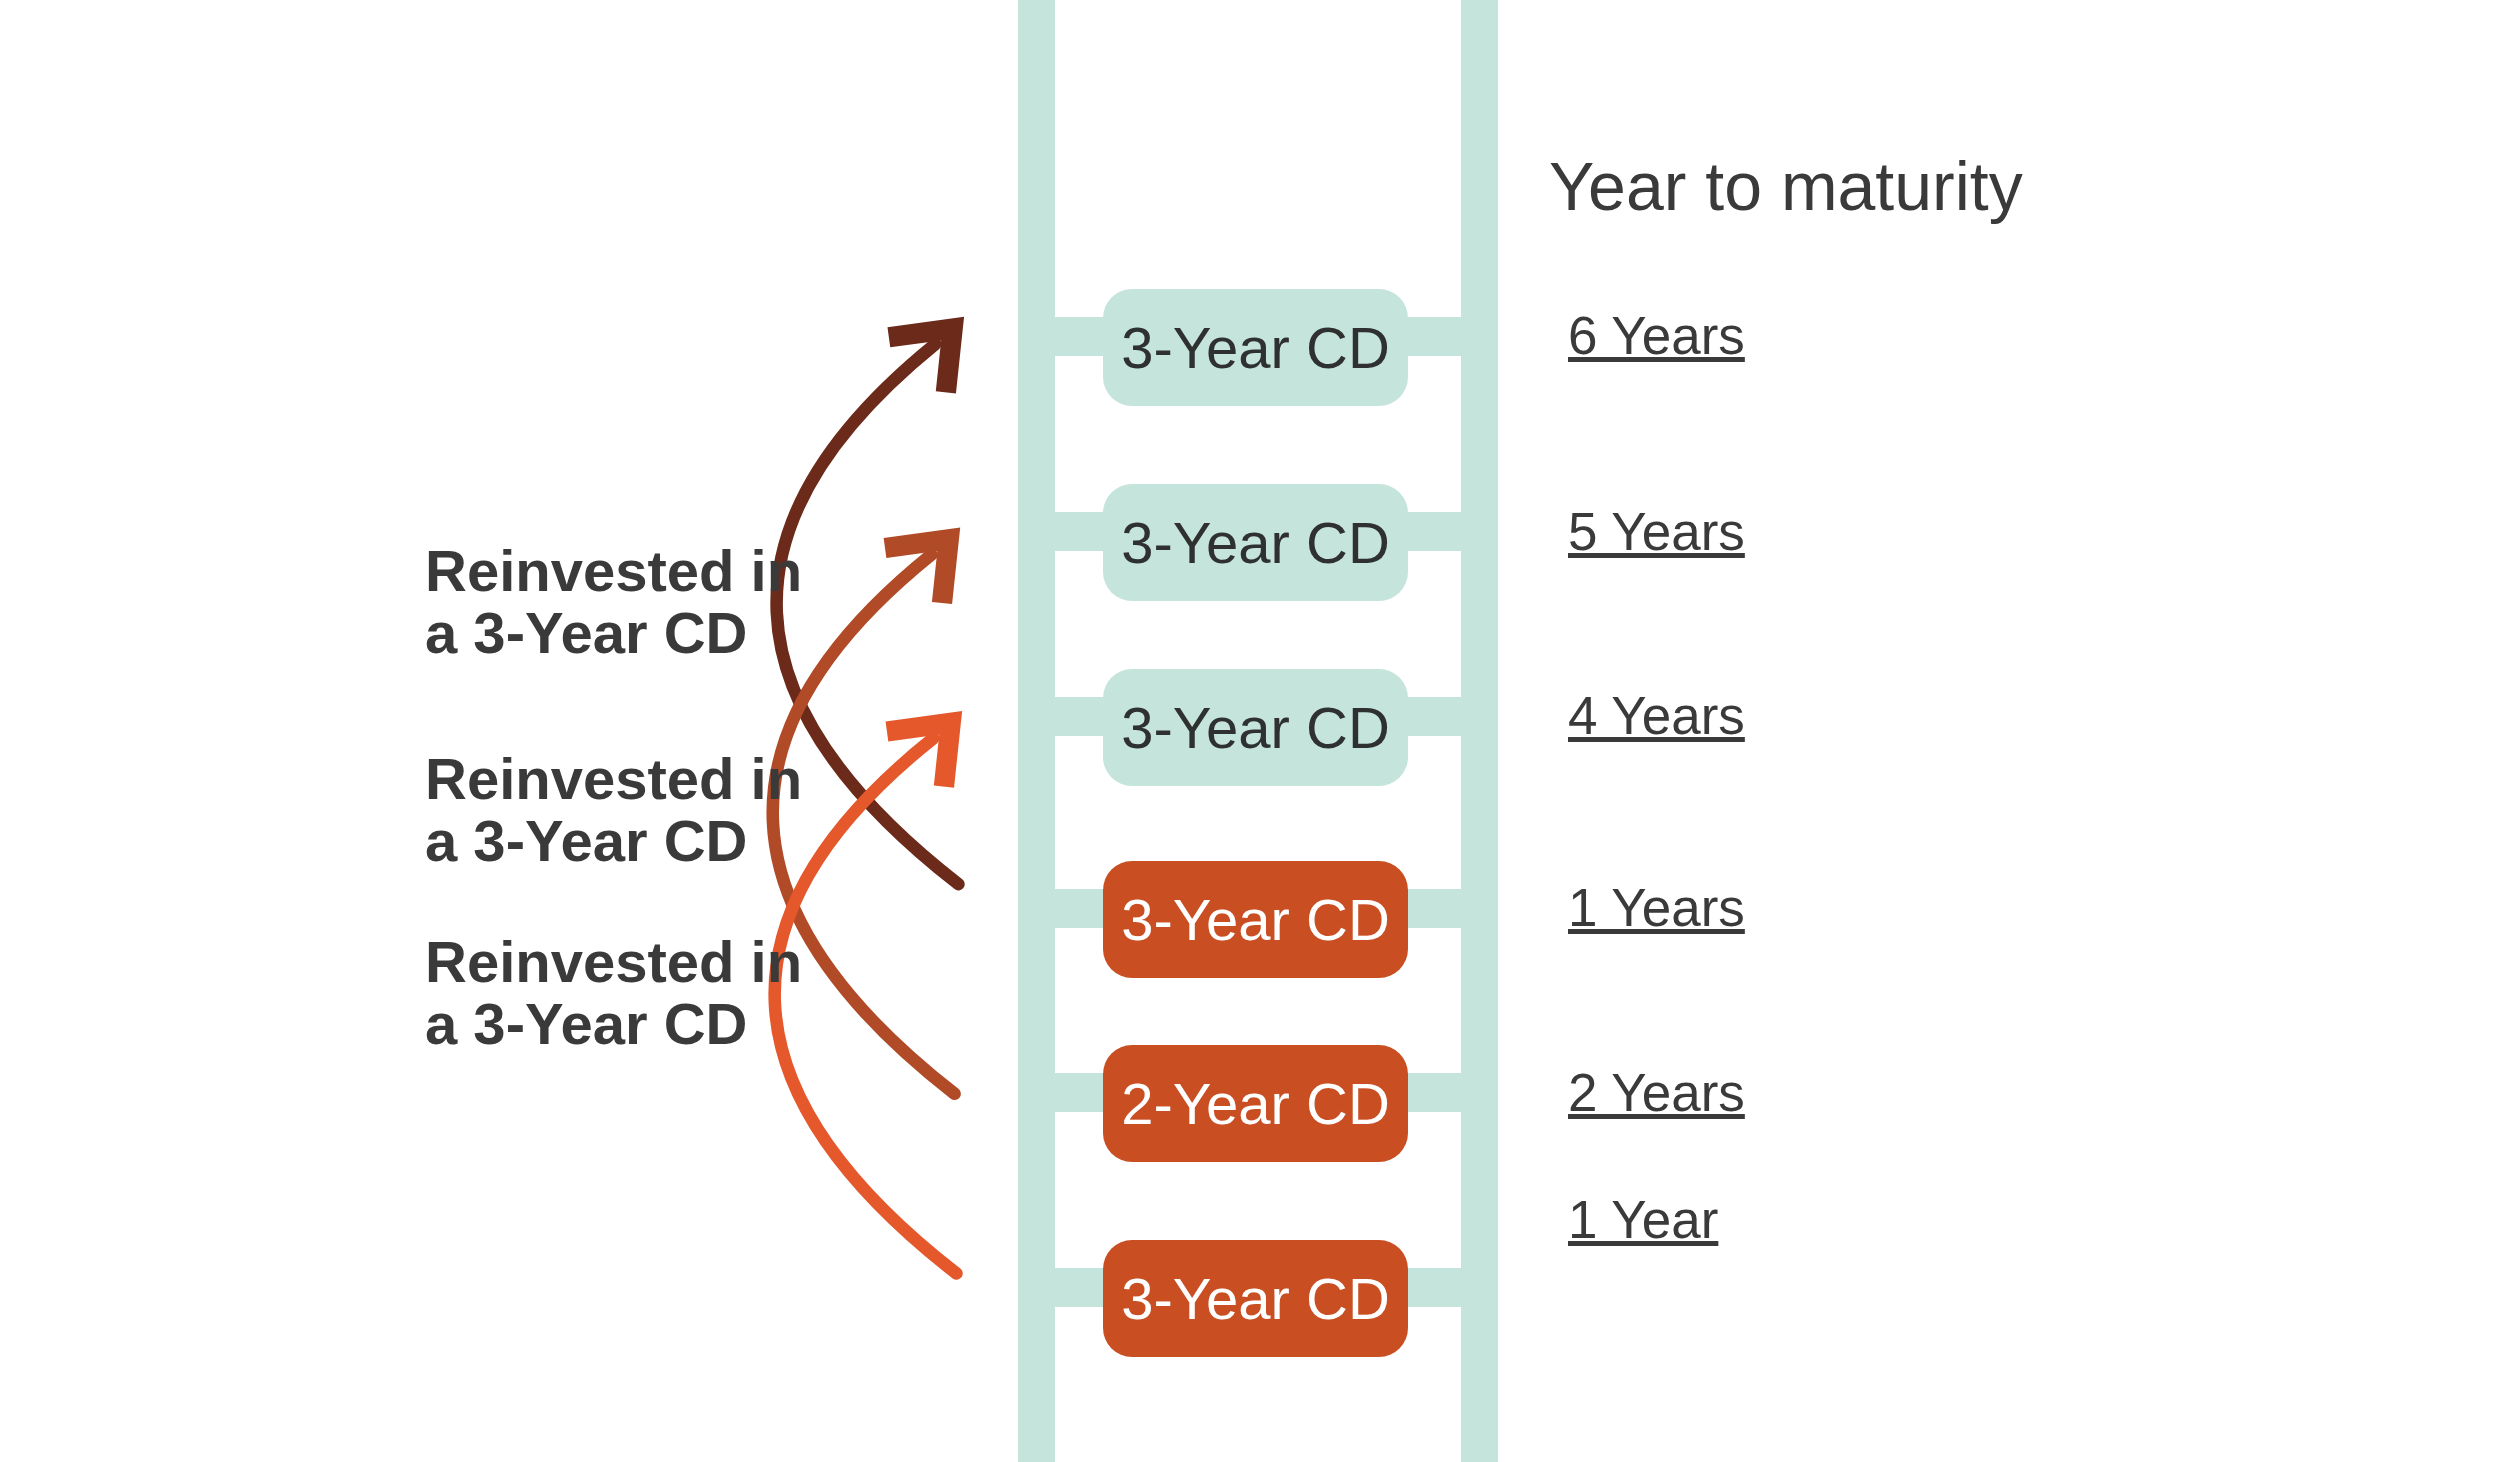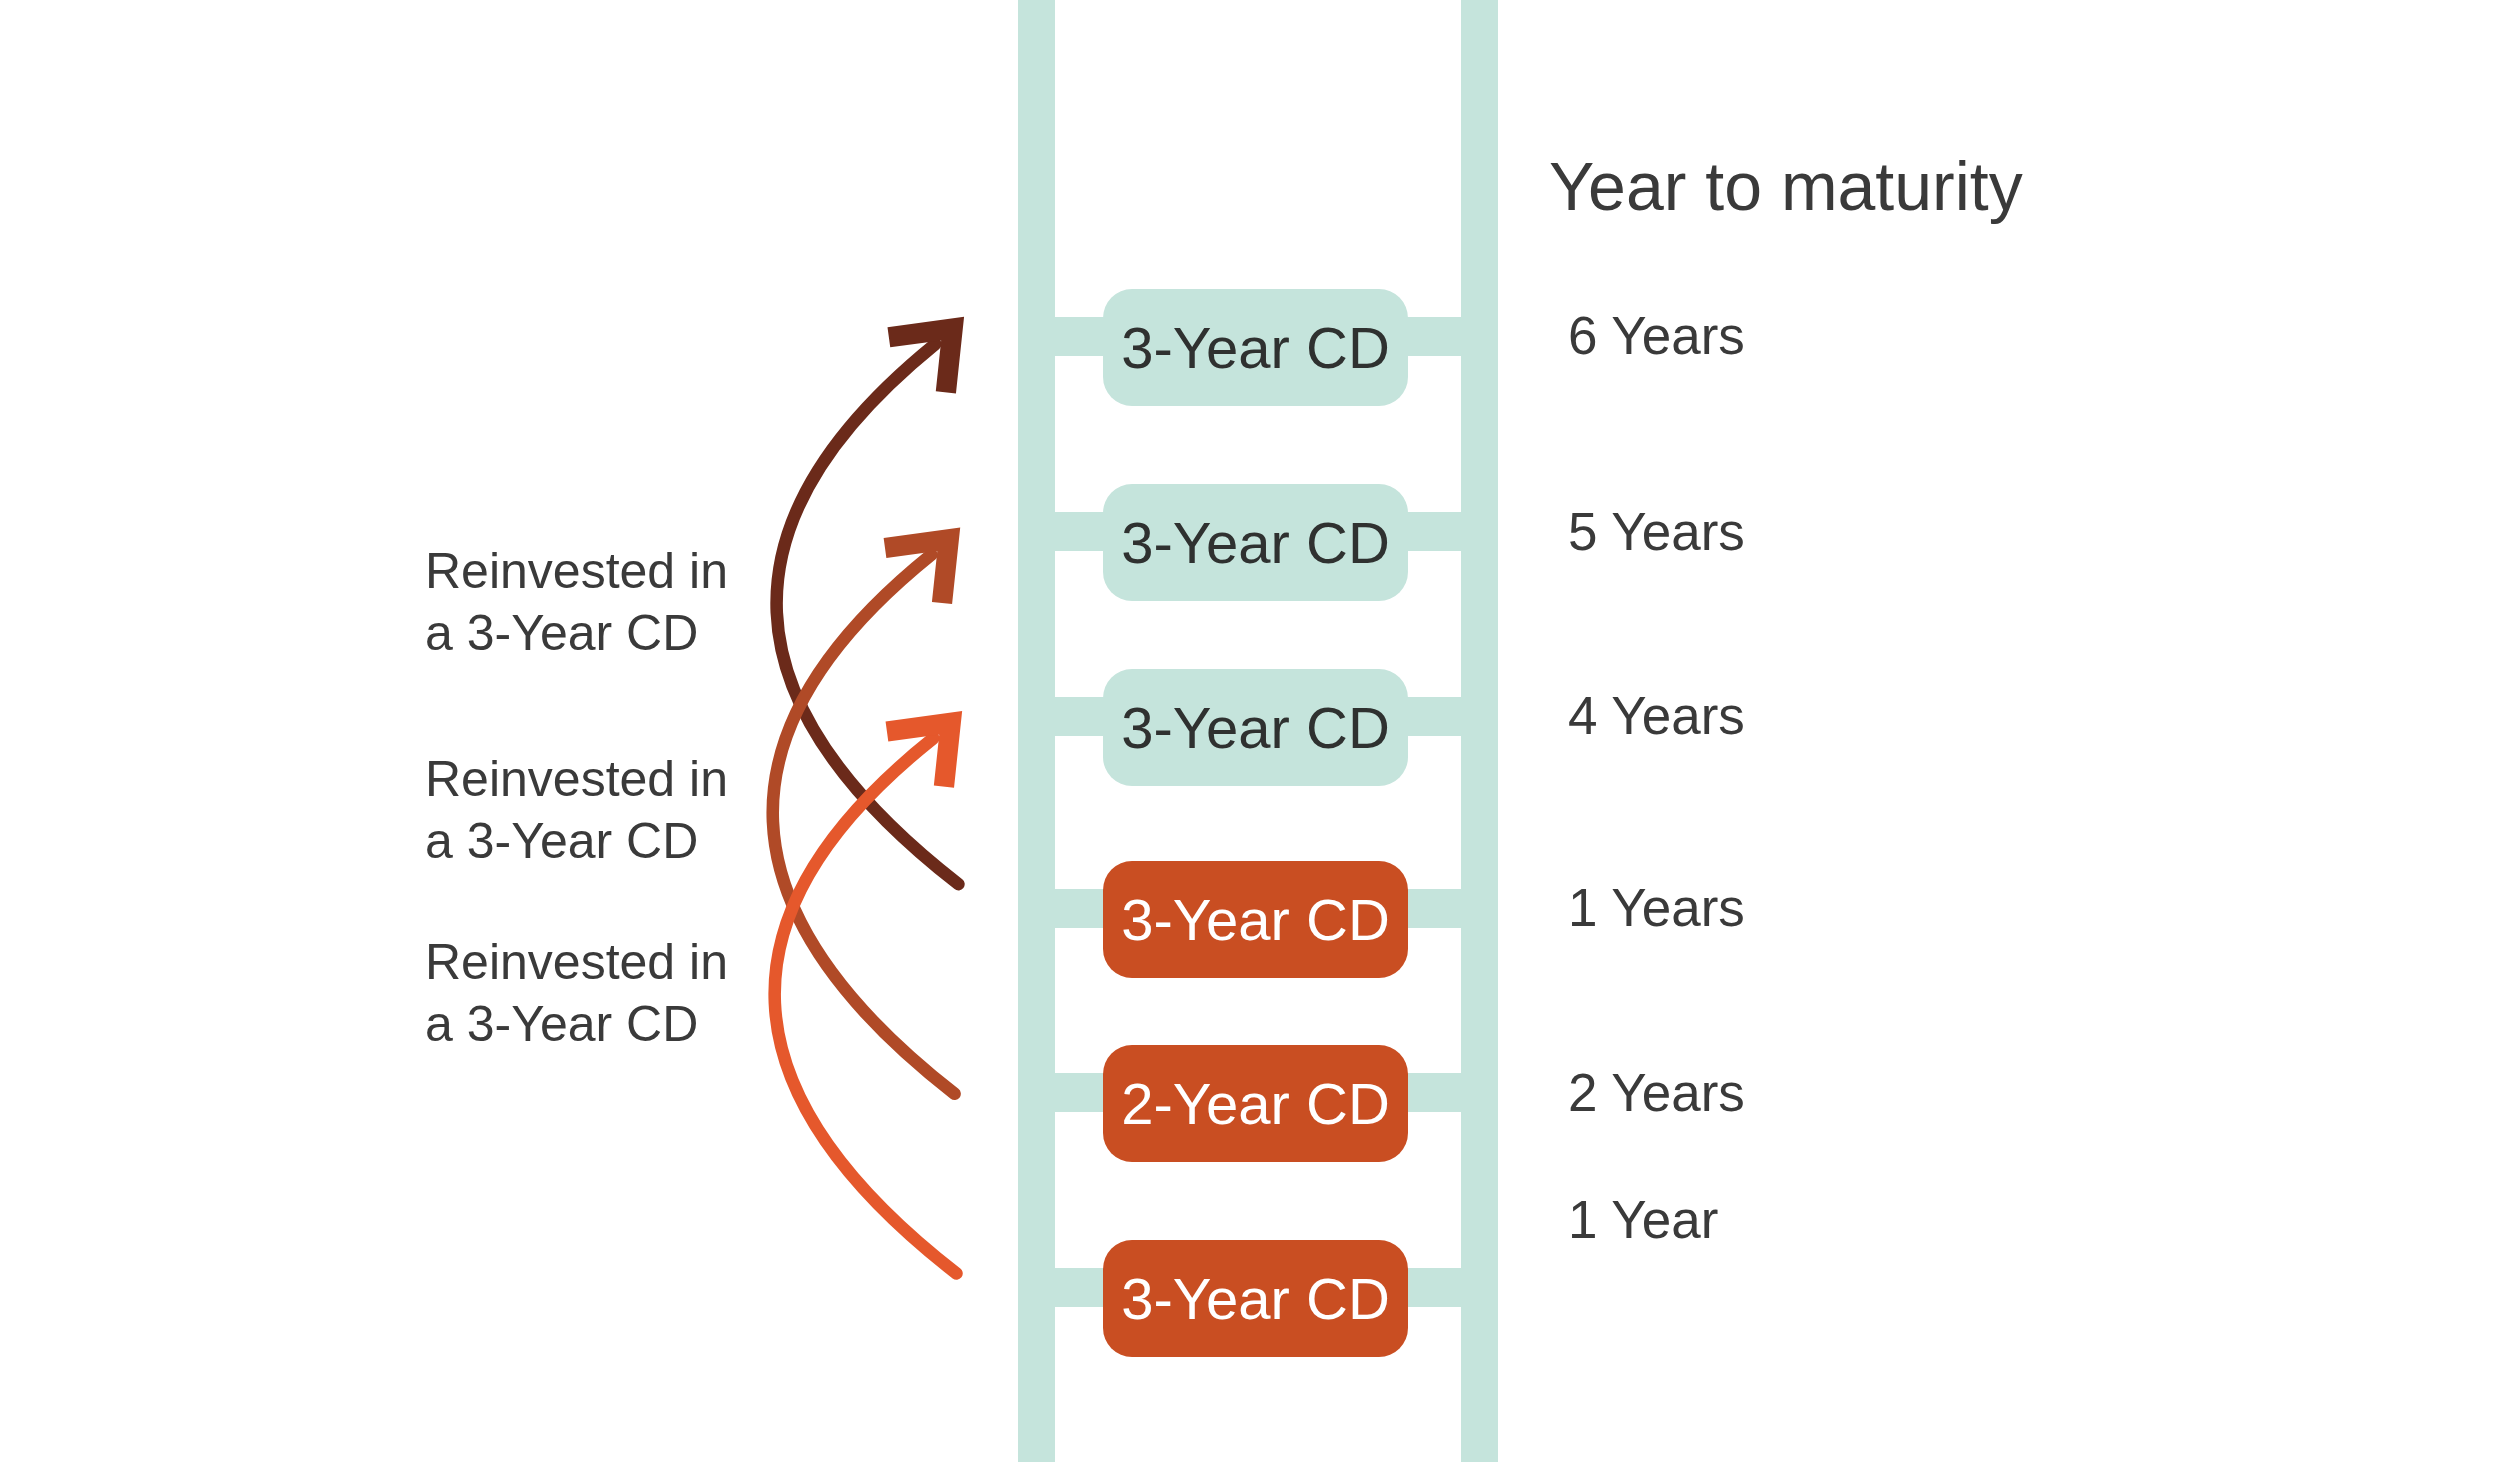--- a/index.html
+++ b/index.html
@@ -13,29 +13,29 @@
   .rung{position:absolute;left:1055px;width:406px;height:39px;background:var(--teal,#c5e4dc);}
   .pill{
     position:absolute;left:1103px;width:305px;height:117px;border-radius:29px;
     display:flex;align-items:center;justify-content:center;
     font-size:58px;line-height:1;white-space:nowrap;
   }
   .pill.teal{background:var(--teal,#c5e4dc);color:var(--pill-text-teal,#2f3130);}
   .pill.orange{background:var(--orange,#c94e22);color:var(--pill-text-orange,#ffffff);}
   .ylabel{
     position:absolute;left:1568px;height:66px;line-height:66px;
-    font-size:53px;white-space:nowrap;color:var(--text,#3a3a3a);
+    font-size:53px;white-space:nowrap;color:var(--text,#3a3a3a);text-decoration:underline;
   }
   #years-title{
     position:absolute;left:1549px;top:150px;font-size:68px;line-height:73px;
     white-space:nowrap;color:var(--text,#3a3a3a);
   }
   .annotation{
     position:absolute;left:425px;width:312px;
-    font-size:50px;line-height:62px;color:var(--text,#3a3a3a);white-space:nowrap;
+    font-size:58px;line-height:62px;color:var(--text,#3a3a3a);white-space:nowrap;font-weight:bold;
   }
   #arrows{position:absolute;left:0;top:0;width:2512px;height:1463px;pointer-events:none;}
 </style>
 </head>
 <body>
 
 <div id="canvas">
 
   <div class="rail" id="rail-left"></div>
   <div class="rail" id="rail-right"></div>

